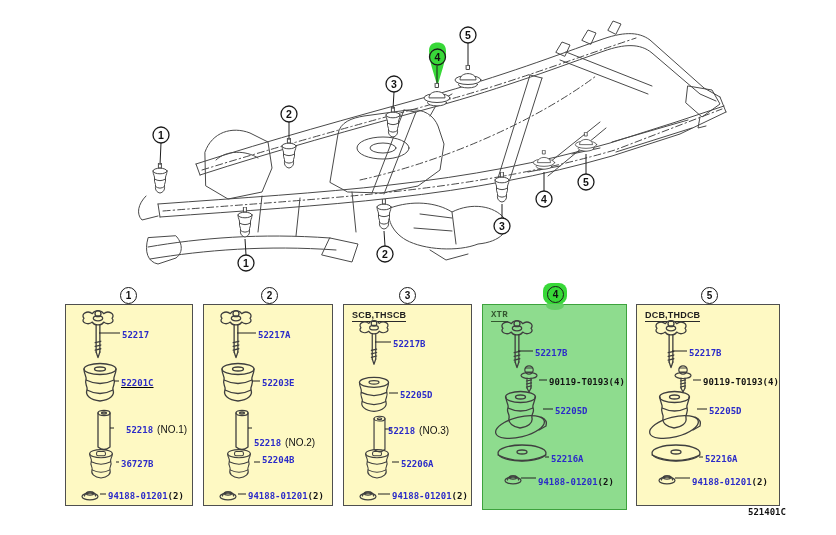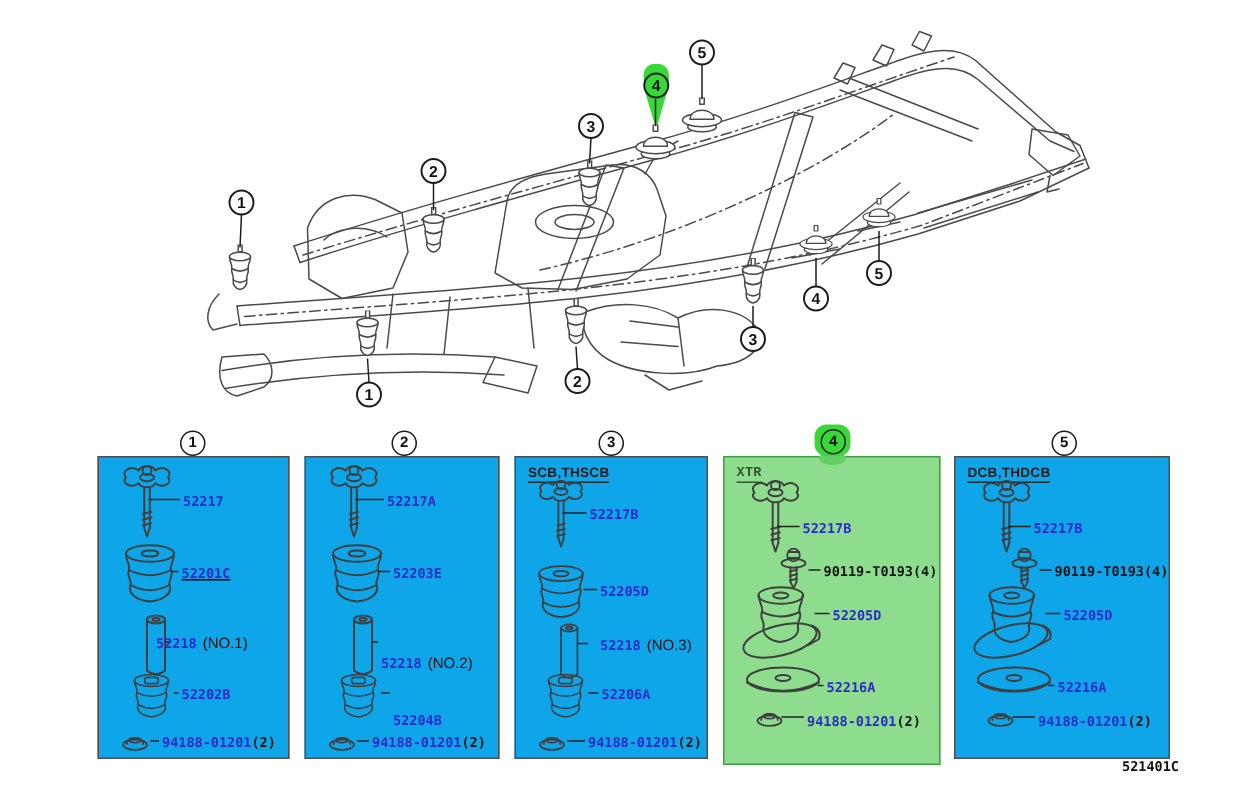--- a/index.html
+++ b/index.html
@@ -1,19 +1,19 @@
 <!DOCTYPE html>
 <html><head>
 <meta charset="utf-8">
 <style>
   html,body{margin:0;padding:0;background:#fff;}
   #stage{position:relative;width:836px;height:535px;background:#ffffff;overflow:hidden;
          font-family:"Liberation Sans",sans-serif;}
   
-  .panel{position:absolute;border:1px solid #4f4f4f;background:#0ea5e9;z-index:2;}
+  .panel{position:absolute;border:1px solid #4f4f4f;background:#fef9c3;z-index:2;}
   .panel.hl{background:#8edc8e;border-color:#3da23d;}
   .vh{position:absolute;left:8px;top:5px;font:bold 9px "Liberation Sans",sans-serif;
       color:#1d1d1d;border-bottom:1px solid #2a2a2a;padding-bottom:1px;letter-spacing:.2px;}
   .panel.hl .vh{color:#33572f;border-bottom-color:#33572f;font-family:Liberation Mono, monospace;}
   .vh:empty{display:none;}
   .row{position:absolute;white-space:nowrap;height:12px;line-height:12px;z-index:3;}
   .pn{font:bold 9px "DejaVu Sans Mono",monospace;color:#2b2bc8;}
   .pn[data-tone="black"]{color:#141414;}
   .sfx{font:bold 9px "DejaVu Sans Mono",monospace;color:#141414;}
   .sfx[data-kind="note"]{font:10px "Liberation Sans",sans-serif;margin-left:4px;color:#111;}
@@ -242,63 +242,63 @@
       <use href="#sym-cushion2" x="16" y="143" width="38" height="34"></use>
       <use href="#sym-nut" x="14" y="182" width="20" height="14"></use>
       <line x1="33" y1="28" x2="54" y2="28"></line>
         <line x1="48" y1="76" x2="53" y2="76"></line>
       <line x1="44" y1="123" x2="48" y2="123"></line>
         <line x1="50" y1="157" x2="53" y2="157"></line>
       <line x1="34" y1="189" x2="40" y2="189"></line>
     </svg>
     <div class="row" style="left:56px;top:22px;"><span class="pn" data-tone="blue">52217</span></div>
     <div class="row" style="left:55px;top:70px;text-decoration:underline;"><span class="pn" data-tone="blue">52201C</span></div>
-    <div class="row" style="left:38px;top:117px;text-align:center;"><span class="pn" data-tone="blue">52218</span><span class="sfx" data-kind="note">(NO.1)</span></div>
-    <div class="row" style="left:55px;top:151px;"><span class="pn" data-tone="blue">52202B</span></div>
+    <div class="row" style="left:60px;top:117px;text-align:center;"><span class="pn" data-tone="blue">52218</span><span class="sfx" data-kind="note">(NO.1)</span></div>
+    <div class="row" style="left:55px;top:151px;"><span class="pn" data-tone="blue">36727B</span></div>
     <div class="row" style="left:42px;top:183px;"><span class="pn" data-tone="blue">94188-01201</span><span class="sfx" data-kind="count">(2)</span></div>
   </div>
 
   <div class="panel" style="left:203px;top:304px;width:128px;height:200px;">
 
     <svg class="panel-art" width="128" height="200">
       <use href="#sym-retbolt" x="10" y="4" width="44" height="58"></use>
       <use href="#sym-cushion" x="12" y="56" width="44" height="46"></use>
       <use href="#sym-spacer" x="30" y="104" width="16" height="44"></use>
       <use href="#sym-cushion2" x="16" y="143" width="38" height="34"></use>
       <use href="#sym-nut" x="14" y="182" width="20" height="14"></use>
       <line x1="33" y1="28" x2="52" y2="28"></line>
         <line x1="48" y1="76" x2="56" y2="76"></line>
       <line x1="44" y1="123" x2="48" y2="123"></line>
         <line x1="50" y1="157" x2="56" y2="157"></line>
       <line x1="34" y1="189" x2="42" y2="189"></line>
     </svg>
     <div class="row" style="left:54px;top:22px;text-align:center;"><span class="pn" data-tone="blue">52217A</span></div>
     <div class="row" style="left:58px;top:70px;"><span class="pn" data-tone="blue">52203E</span></div>
     <div class="row" style="left:50px;top:130px;"><span class="pn" data-tone="blue">52218</span><span class="sfx" data-kind="note">(NO.2)</span></div>
-    <div class="row" style="left:58px;top:168px;text-align:right;"><span class="pn" data-tone="blue">52204B</span></div>
+    <div class="row" style="left:58px;top:147px;text-align:right;"><span class="pn" data-tone="blue">52204B</span></div>
     <div class="row" style="left:44px;top:183px;"><span class="pn" data-tone="blue">94188-01201</span><span class="sfx" data-kind="count">(2)</span></div>
   </div>
 
   <div class="panel" style="left:343px;top:304px;width:127px;height:200px;">
     <div class="vh">SCB,THSCB</div>
     <svg class="panel-art" width="127" height="200">
       <use href="#sym-retbolt" x="10" y="14" width="40" height="54"></use>
       <use href="#sym-cushion" x="10" y="70" width="40" height="42"></use>
       <use href="#sym-spacer" x="28" y="110" width="15" height="40"></use>
       <use href="#sym-cushion2" x="14" y="143" width="38" height="34"></use>
       <use href="#sym-nut" x="14" y="182" width="20" height="14"></use>
       <line x1="31" y1="37" x2="47" y2="37"></line>
         <line x1="45" y1="88" x2="54" y2="88"></line>
       <line x1="41" y1="124" x2="48" y2="124"></line>
         <line x1="48" y1="157" x2="55" y2="157"></line>
       <line x1="34" y1="189" x2="46" y2="189"></line>
     </svg>
     <div class="row" style="left:49px;top:31px;"><span class="pn" data-tone="blue">52217B</span></div>
     <div class="row" style="left:56px;top:82px;"><span class="pn" data-tone="blue">52205D</span></div>
-    <div class="row" style="left:56px;top:118px;"><span class="pn" data-tone="blue">52218</span><span class="sfx" data-kind="note">(NO.3)</span></div>
+    <div class="row" style="left:44px;top:118px;"><span class="pn" data-tone="blue">52218</span><span class="sfx" data-kind="note">(NO.3)</span></div>
     <div class="row" style="left:57px;top:151px;text-align:right;"><span class="pn" data-tone="blue">52206A</span></div>
     <div class="row" style="left:48px;top:183px;"><span class="pn" data-tone="blue">94188-01201</span><span class="sfx" data-kind="count">(2)</span></div>
   </div>
 
   <div class="panel hl" style="left:482px;top:304px;width:143px;height:204px;">
     <div class="vh">XTR</div>
     <svg class="panel-art" width="143" height="204">
       <use href="#sym-retbolt" x="12" y="14" width="44" height="58"></use>
       <use href="#sym-fbolt" x="34" y="60" width="24" height="30"></use>
       <use href="#sym-bcushion" x="8" y="82" width="58" height="56"></use>

